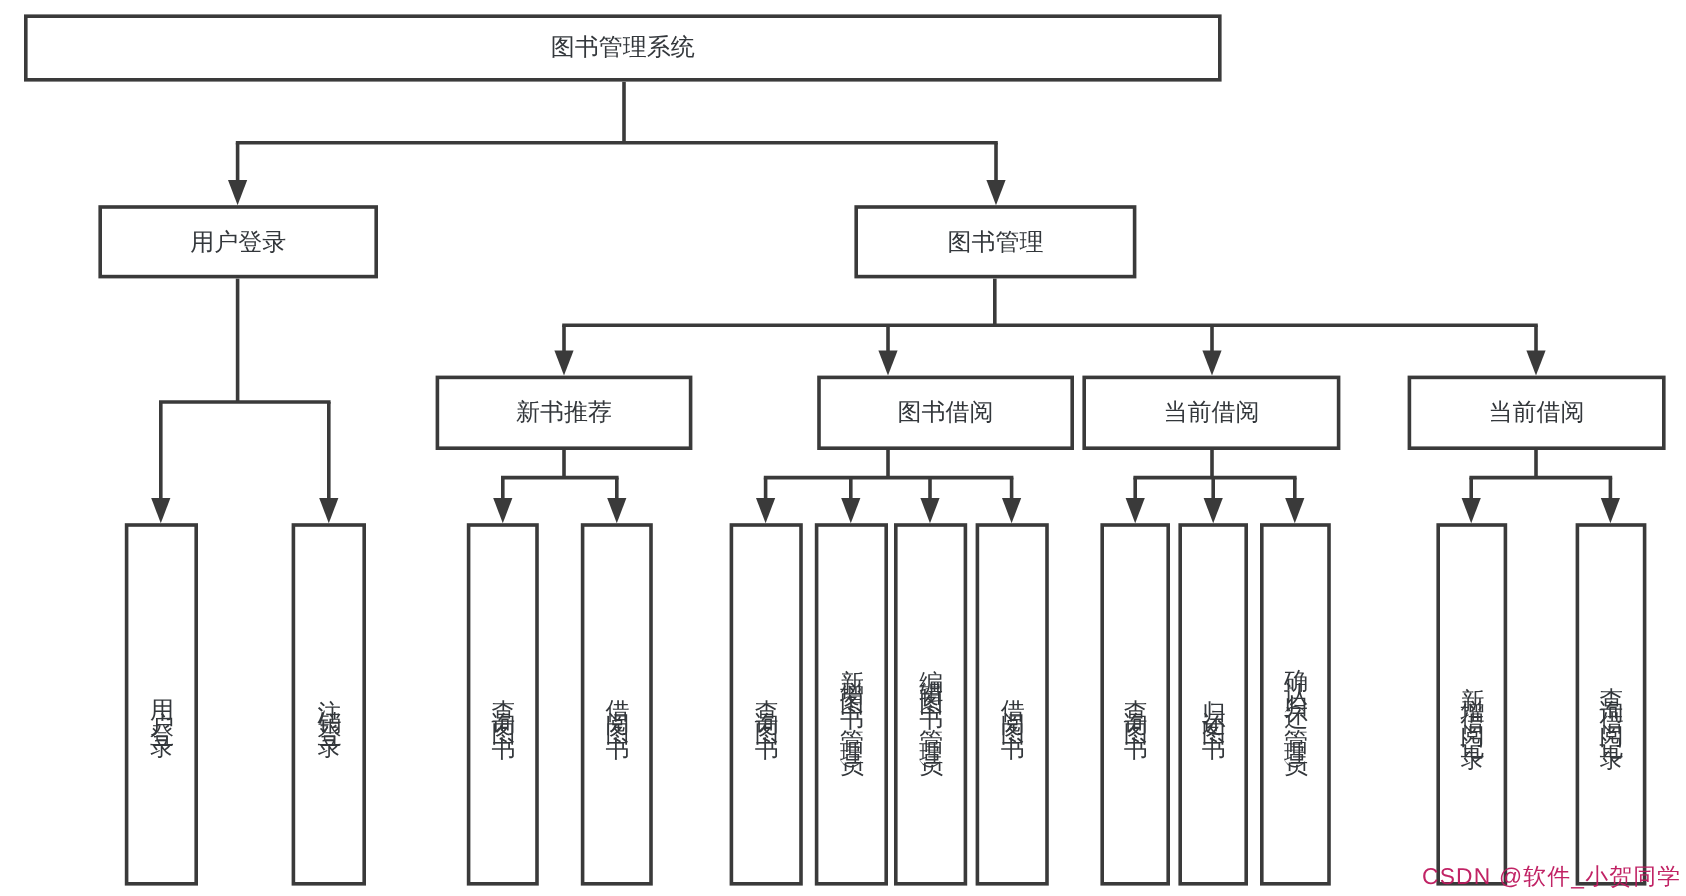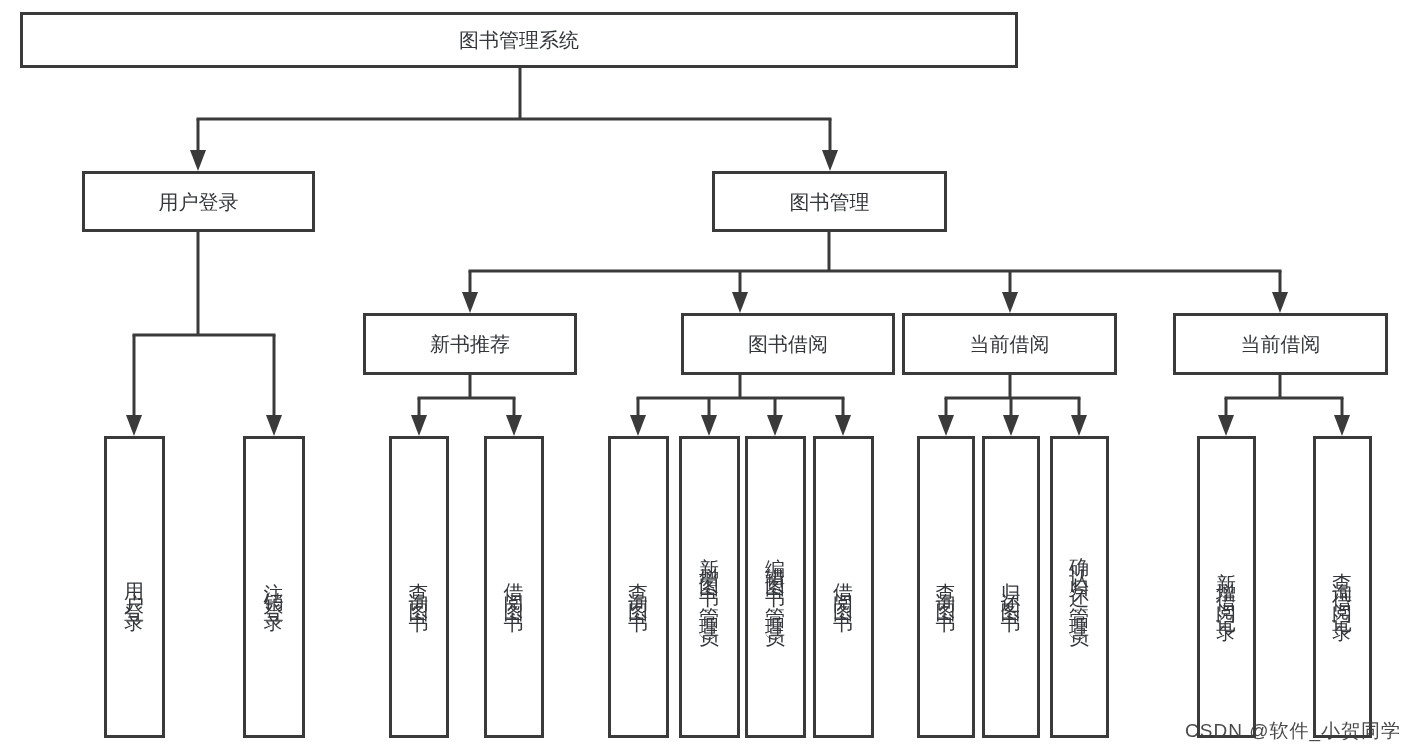--- a/index.html
+++ b/index.html
@@ -39,21 +39,21 @@
     writing-mode: vertical-rl;
     text-orientation: mixed;
     letter-spacing: 10px;
     white-space: normal;
   }
   #watermark {
     position: absolute;
     right: 4px;
     bottom: 3px;
     font-size: 19px;
-    color: #404040;
+    color: #be185d;
     opacity: 0.95;
     letter-spacing: 1px;
     z-index: 5;
   }
 </style>
 </head>
 <body>
 
 <div id="stage">
 

